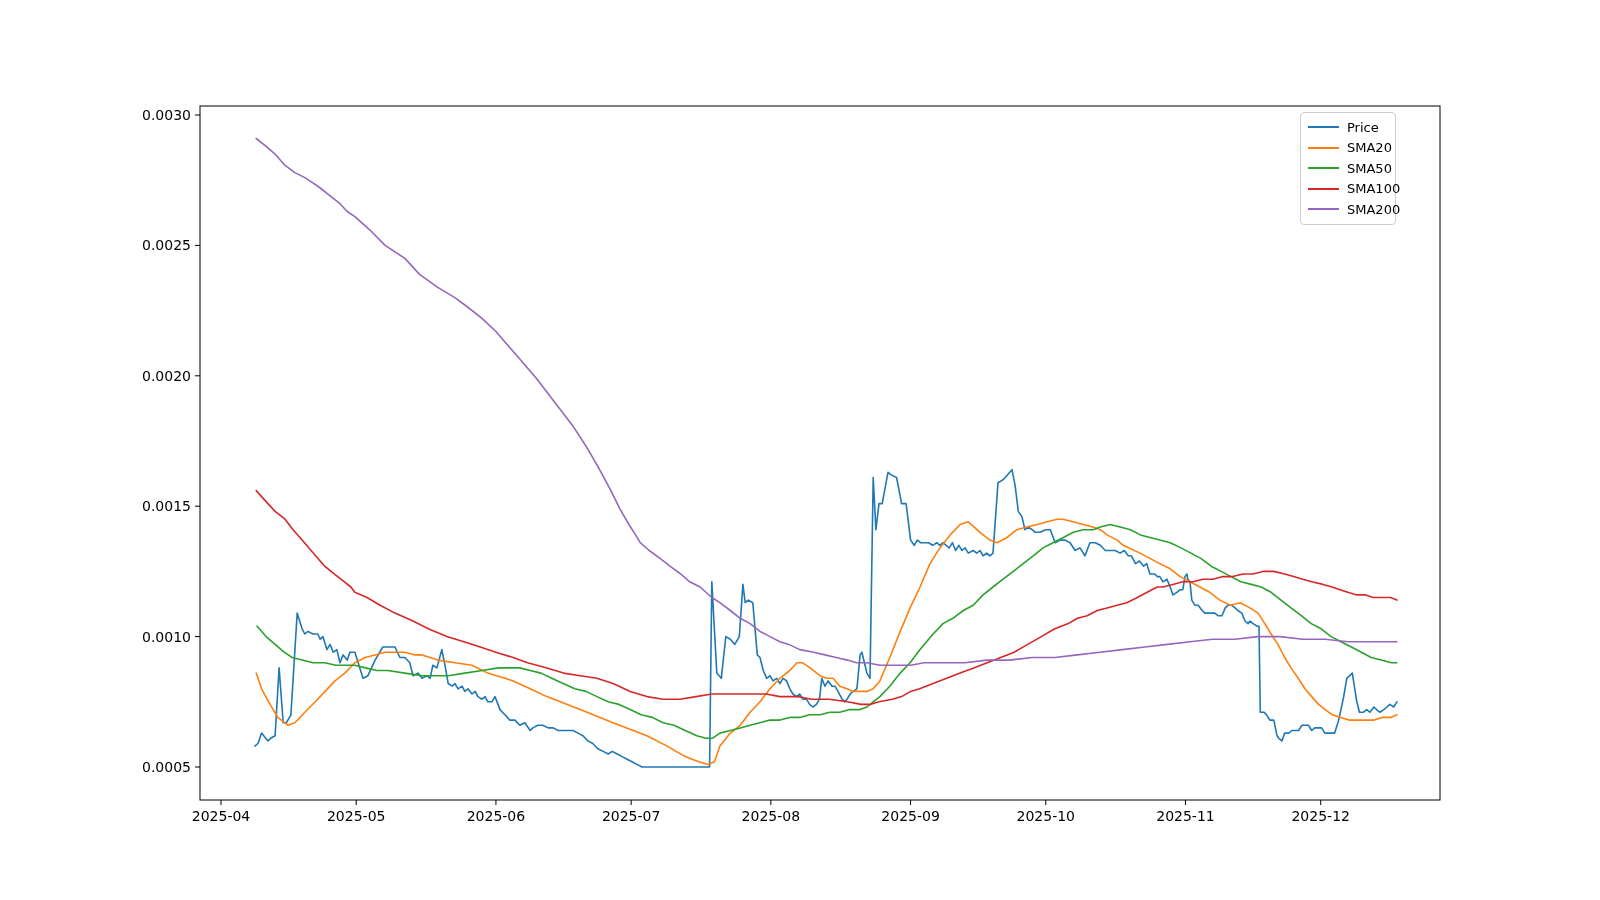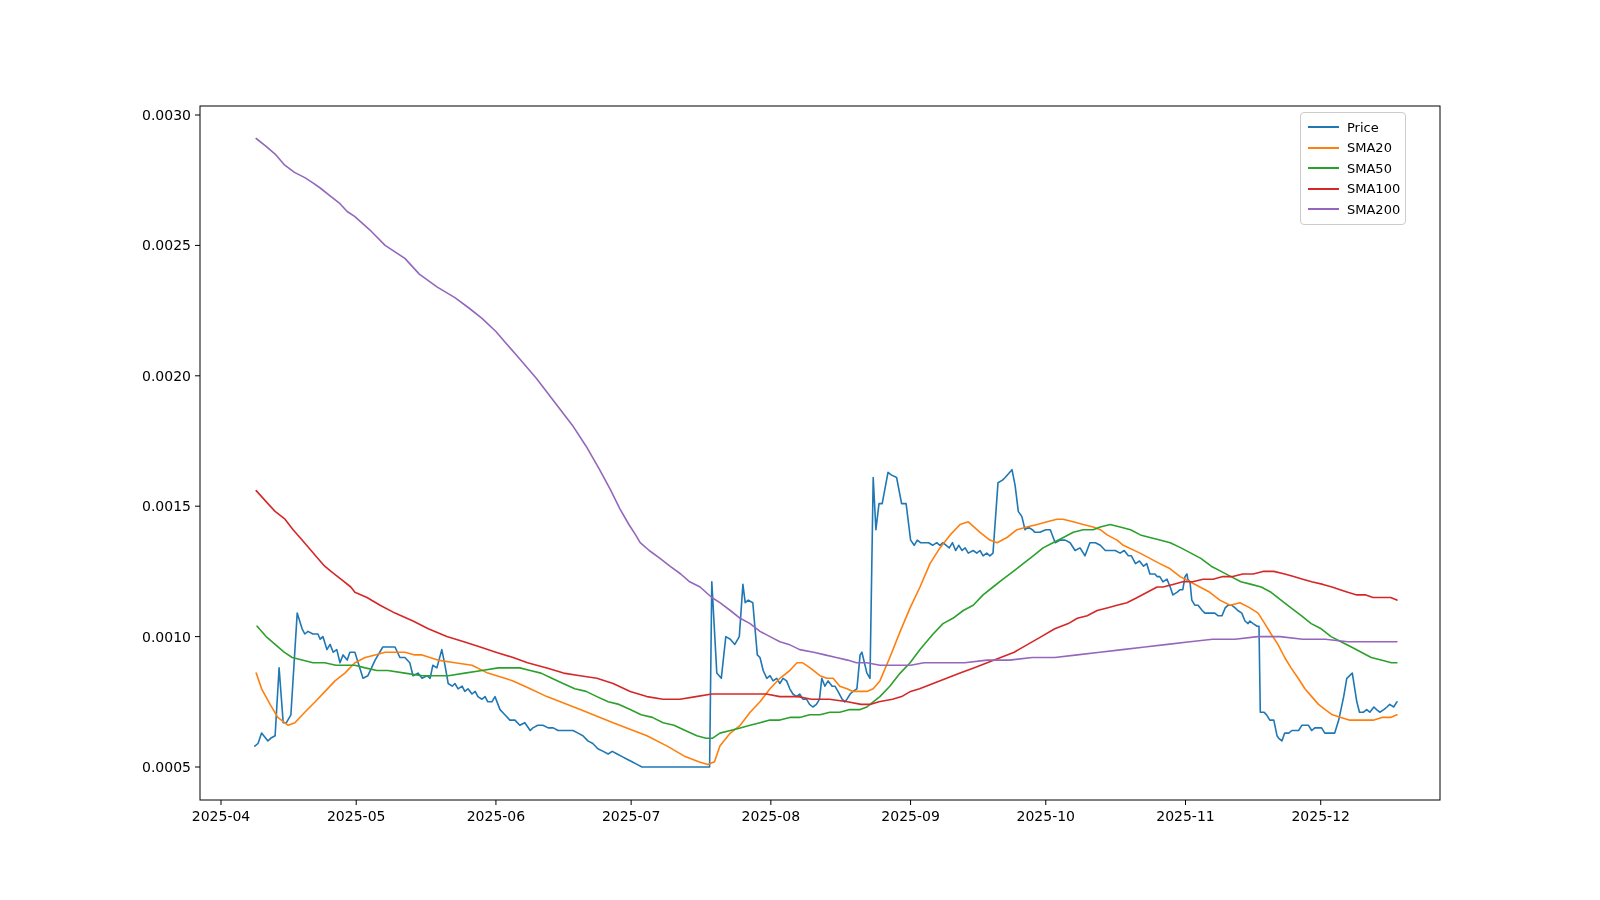--- a/index.html
+++ b/index.html
@@ -1,18 +1,18 @@
 <!DOCTYPE html>
 <html><head>
 <meta charset="utf-8">
 <style>
   html,body{margin:0;padding:0;background:#fff;}
   #figure{position:relative;width:1600px;height:900px;background:#ffffff;font-family:"DejaVu Sans","Liberation Sans",sans-serif;overflow:hidden;}
   #chart-svg{position:absolute;left:0;top:0;}
-  #legend{position:absolute;left:1300px;top:112px;width:106px;border:1px solid #cccccc;border-radius:4px;background:rgba(255,255,255,0.9);padding:4px 0 4px 0;box-sizing:border-box;}
+  #legend{position:absolute;left:1300px;top:112px;width:96px;border:1px solid #cccccc;border-radius:4px;background:rgba(255,255,255,0.9);padding:4px 0 4px 0;box-sizing:border-box;}
   .legend-row{display:flex;align-items:center;height:20.5px;padding-left:7px;}
   .lsamp{display:inline-block;width:31px;height:0;border-top-style:solid;border-top-width:2px;margin-right:8px;flex:none;}
   .llabel{font-size:13px;color:#000;line-height:1;}
   text{font-family:"DejaVu Sans","Liberation Sans",sans-serif;}
 </style>
 </head>
 <body>
 
 <div id="figure">
   <svg id="chart-svg" width="1600" height="900" viewBox="0 0 1600 900">

